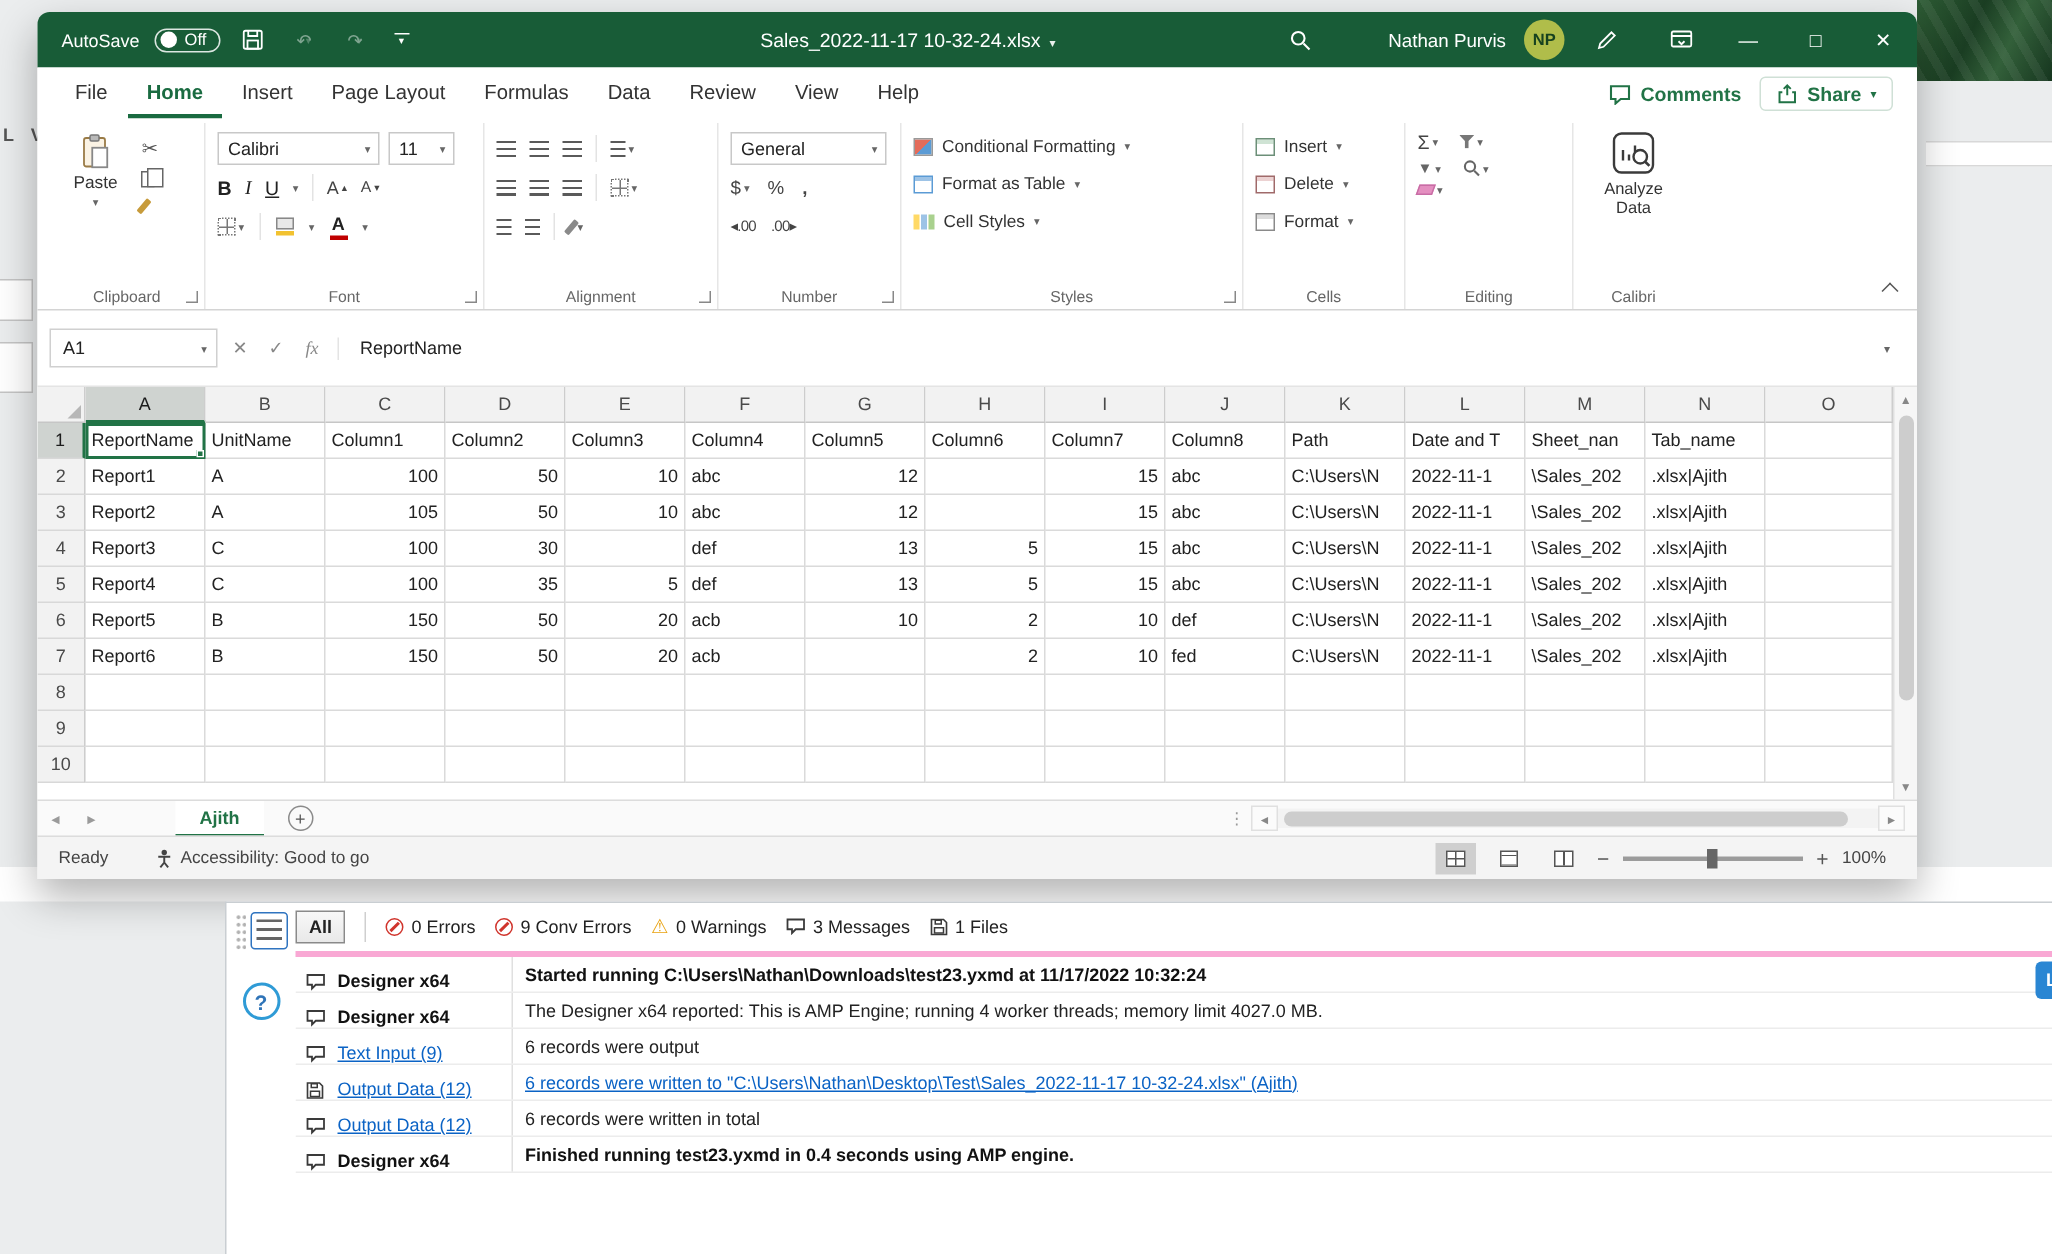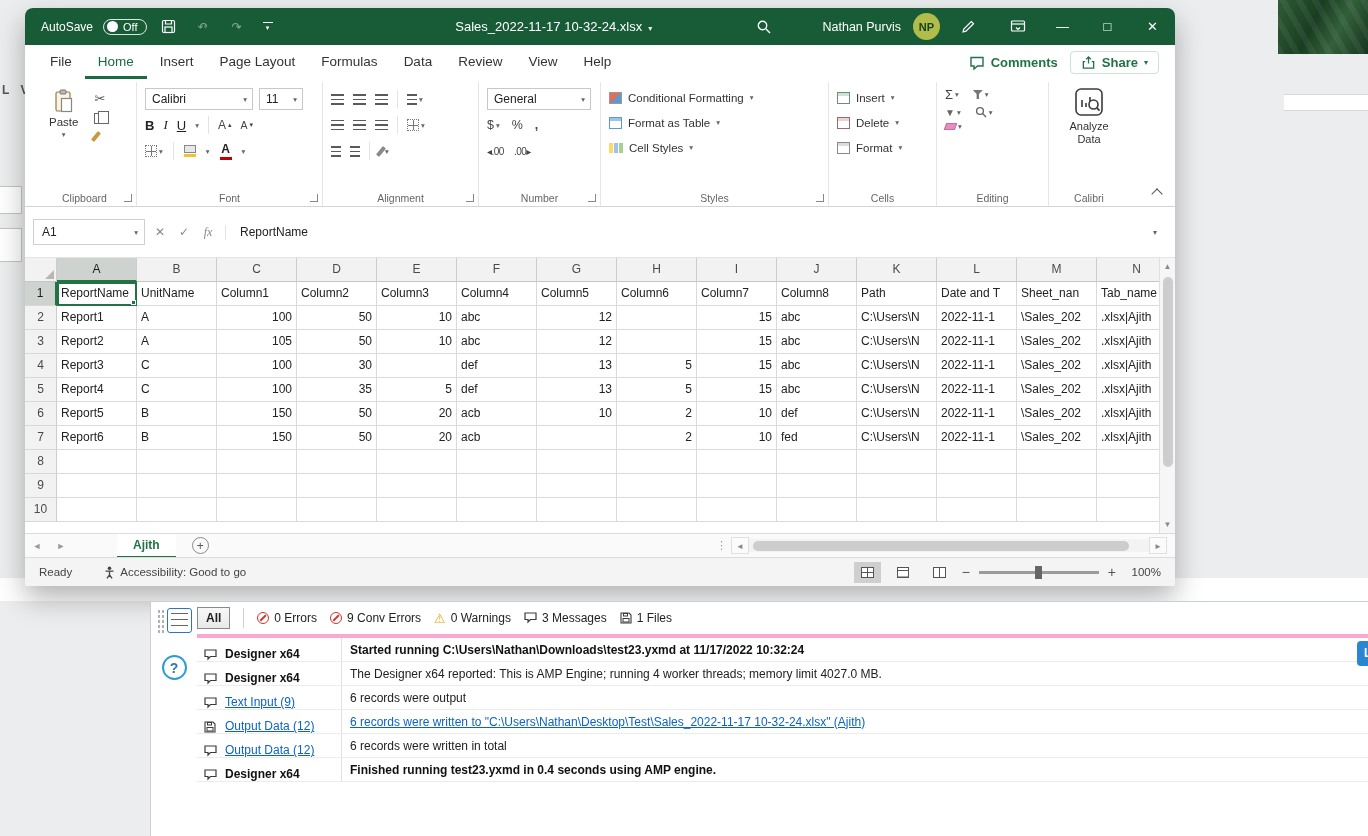--- a/index.html
+++ b/index.html
@@ -9,21 +9,21 @@
   
   .wp{position:absolute;left:1278px;top:0;width:90px;height:54px;
       background:linear-gradient(115deg,#2e5c35,#1a3d22 40%,#33603a 65%,#16361f);}
   .wp::after{content:'';position:absolute;inset:0;background:repeating-linear-gradient(60deg,rgba(255,255,255,.06) 0 6px,transparent 6px 14px)}
   .bg-white-strip{position:absolute;left:1284px;top:94px;width:84px;height:17px;background:#fff;border-top:1px solid #d8d8d8;border-bottom:1px solid #d8d8d8}
   .bg-frag-text{position:absolute;left:2px;top:83px;font-size:12px;color:#555;font-weight:700;letter-spacing:4px}
   .bg-box1{position:absolute;left:-8px;top:186px;width:30px;height:28px;background:#fff;border:1px solid #c4c4c4}
   .bg-box2{position:absolute;left:-8px;top:228px;width:30px;height:34px;background:#fff;border:1px solid #c4c4c4}
   .bg-white-band{position:absolute;left:0;top:578px;width:1368px;height:23px;background:#fff}
   
-  .xl{position:absolute;left:25px;top:8px;width:1150px;height:578px;background:#fff;z-index:2;
+  .xl{position:absolute;left:25px;top:8px;width:1253px;height:578px;background:#fff;z-index:2;
       border-radius:8px 8px 0 0;box-shadow:0 12px 28px rgba(0,0,0,.3);display:flex;flex-direction:column}
   
   .tb{height:37px;background:#185c37;border-radius:8px 8px 0 0;display:flex;align-items:center;color:#fff;flex:0 0 37px}
   .tb-left{display:flex;align-items:center;gap:10px;padding-left:16px;width:330px;flex:0 0 330px}
   .tb-title{flex:1;text-align:center;font-size:13px;white-space:nowrap;overflow:hidden}
   .tb-title .chevw{font-size:8px;margin-left:6px;opacity:.9}
   .tb-right{display:flex;align-items:center;flex:0 0 auto}
   .autosave{font-size:12px}
   .toggle{display:flex;align-items:center;gap:5px;border:1px solid rgba(255,255,255,.85);border-radius:9px;padding:1px 8px 1px 3px;font-size:11px;cursor:pointer}
   .knob{width:11px;height:11px;border-radius:50%;background:#fff}
@@ -33,21 +33,21 @@
   .qat{display:flex;flex-direction:column;align-items:center;line-height:6px;margin-left:4px;cursor:pointer}
   .qbar{width:10px;height:1.5px;background:#fff;margin-bottom:2px}
   .qchev{font-size:7px}
   .uname{font-size:12.5px;margin:0 12px 0 46px;white-space:nowrap}
   .np{width:27px;height:27px;border-radius:50%;background:#b0bd4a;color:#17421f;font-weight:700;font-size:11px;
       display:flex;align-items:center;justify-content:center;margin-right:16px;cursor:pointer}
   .winbtn{width:45px;height:37px;display:flex;align-items:center;justify-content:center;font-size:13px;cursor:pointer}
   
   .mb{height:34px;flex:0 0 34px;display:flex;align-items:center;background:#fff;padding-left:12px}
   .mtab{padding:0 13px;height:34px;line-height:34px;font-size:13.5px;color:#333;cursor:pointer;white-space:nowrap}
-  .mtab.active{color:#1a6b41;font-weight:400;box-shadow:inset 0 -3px 0 #1a6b41}
+  .mtab.active{color:#1a6b41;font-weight:700;box-shadow:inset 0 -3px 0 #1a6b41}
   .mb-right{margin-left:auto;display:flex;align-items:center;gap:12px;padding-right:16px}
   .mbtn{display:flex;align-items:center;gap:6px;color:#217346;font-size:13px;font-weight:600;cursor:pointer}
   .share{border:1px solid #cfe0d6;border-radius:4px;padding:3px 10px}
   .gchev{font-size:8px;color:#217346}
   
   .ribbon{height:128px;flex:0 0 128px;background:#fff;border-bottom:1px solid #d4d4d4;display:flex;padding:3px 4px 0 8px;position:relative}
   .rg{position:relative;border-right:1px solid #e6e6e6;padding:3px 8px 16px 8px;display:flex;flex-direction:column}
   .rg-label{position:absolute;bottom:2px;left:0;right:0;text-align:center;font-size:10.5px;color:#666}
   .dlg{position:absolute;right:4px;bottom:4px;width:8px;height:8px;border-right:1.4px solid #888;border-bottom:1.4px solid #888;cursor:pointer}
   .frow{display:flex;align-items:center;gap:6px;height:24px;margin-top:2px}
@@ -152,21 +152,21 @@
   .sb-right{margin-left:auto;display:flex;align-items:center;gap:9px;margin-right:14px}
   .vw{width:27px;height:21px;display:flex;align-items:center;justify-content:center;cursor:pointer}
   .vw.sel{background:#cfcfcf}
   .ico-grid{width:13px;height:11px;border:1px solid #555;background:#fff;background-image:
      linear-gradient(#555,#555),linear-gradient(#555,#555);background-size:1px 100%,100% 1px;background-position:50% 0,0 50%;background-repeat:no-repeat}
   .ico-pl{width:12px;height:11px;border:1px solid #555;background:linear-gradient(#fff 0 2px,#555 2px 3px,#fff 3px 8px,#aaa 8px)}
   .ico-pb{width:13px;height:11px;border:1px solid #555;background:linear-gradient(90deg,#fff 0 5px,#555 5px 6px,#fff 6px)}
   .zminus,.zplus{font-size:14px;color:#555;cursor:pointer}
   .ztrack{width:120px;height:3px;background:#9b9b9b;position:relative;cursor:pointer}
   .zthumb{position:absolute;left:56px;top:-5px;width:7px;height:13px;background:#666;cursor:grab}
-  .zlabel{width:36px;text-align:right;cursor:pointer}
+  .zlabel{width:36px;text-align:left;cursor:pointer}
   
   .results{position:absolute;left:150px;top:601px;width:1218px;height:235px;background:#fff;z-index:3;
       border-top:1px solid #c9ced2;border-left:1px solid #c9ced2;font-size:12px}
   .r-title{height:30px;line-height:30px;padding-left:22px;color:#1f9ab5;border-bottom:1px solid #d9d9d9;cursor:default}
   .r-body{display:flex;height:204px}
   .r-left{flex:0 0 46px;display:flex;flex-direction:column;align-items:center;padding-top:6px}
   .r-topicons{display:flex;align-items:center;gap:3px}
   .r-dots{width:7px;height:24px;background-image:radial-gradient(#b2b2b2 1px,transparent 1.3px);background-size:4px 5px;cursor:grab}
   .r-listicon{width:25px;height:25px;border:1.5px solid #2f74c0;border-radius:3px;padding:4px 3px;cursor:pointer}
   .r-listicon i{display:block;height:100%;background:repeating-linear-gradient(#666 0 1.5px,transparent 1.5px 6px)}

